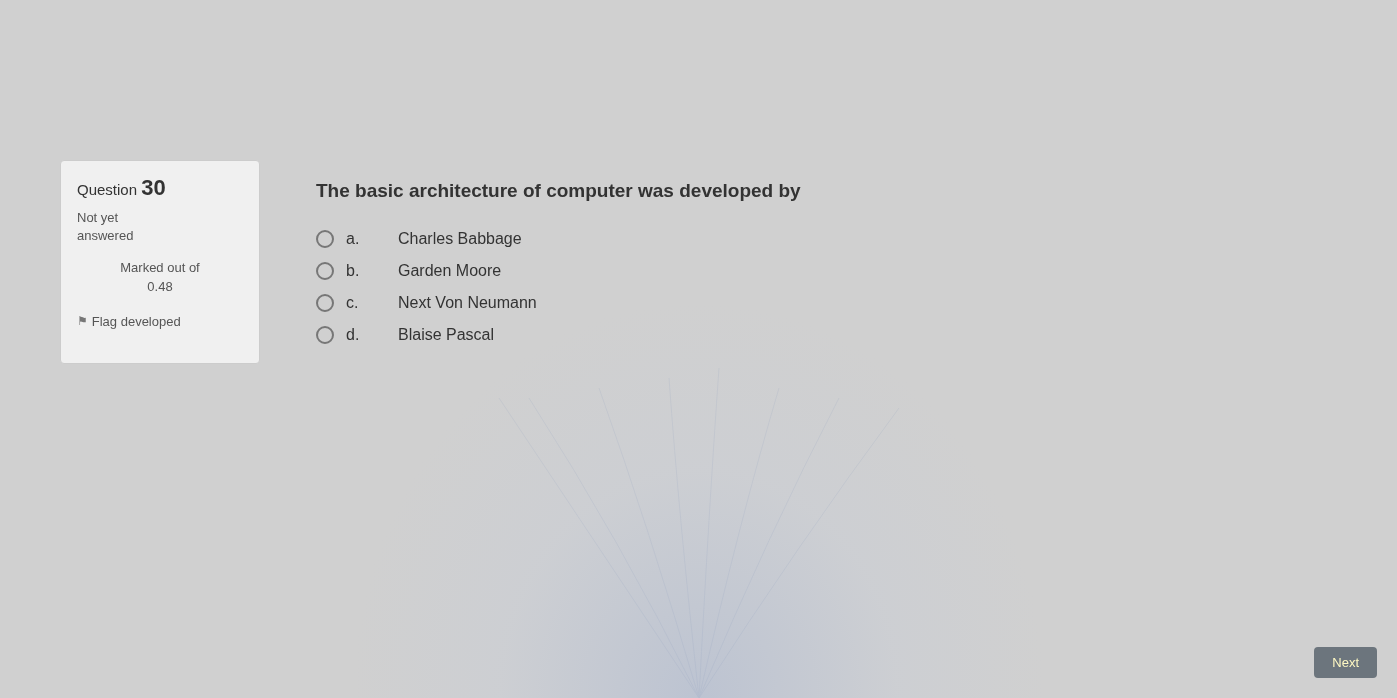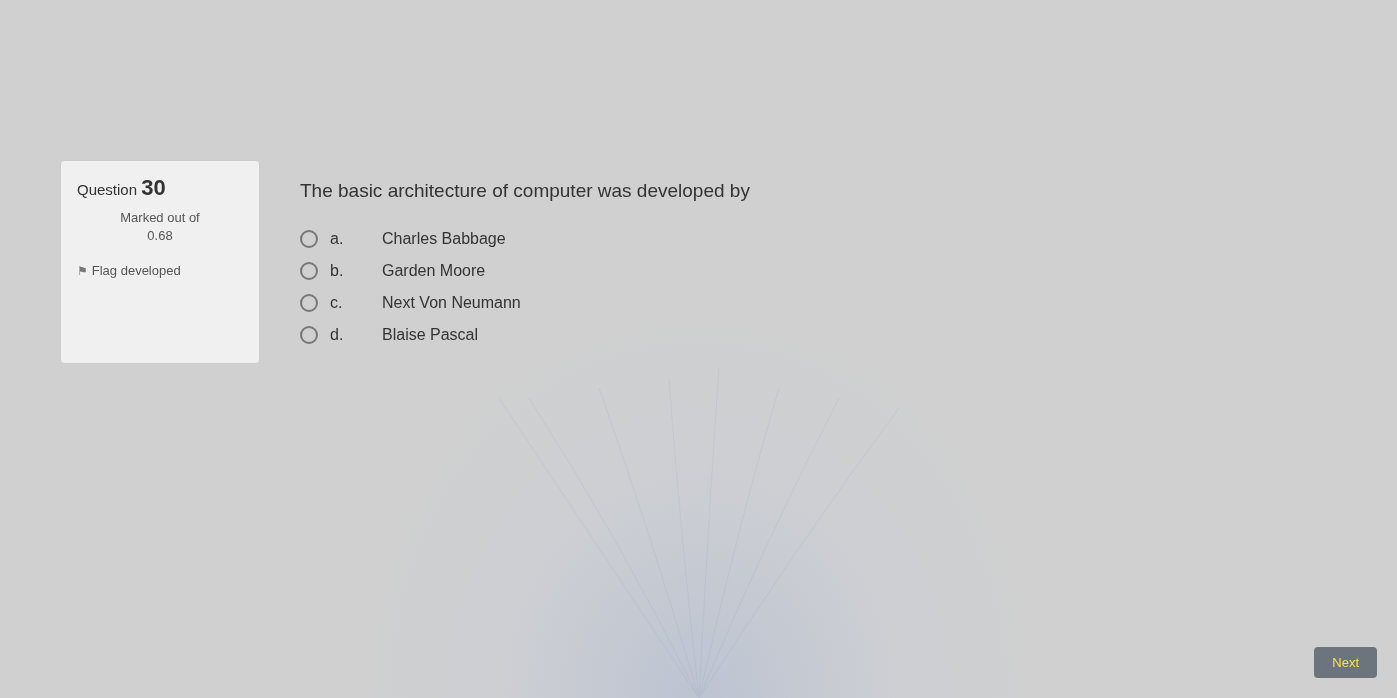--- a/index.html
+++ b/index.html
@@ -41,21 +41,21 @@
       opacity: 0.3;
     }
 
     .main-content {
       position: absolute;
       top: 160px;
       left: 60px;
       right: 60px;
       display: flex;
       flex-direction: row;
-      gap: 0;
+      gap: 16px;
     }
 
     
     .question-info-panel {
       width: 200px;
       min-height: 200px;
       background: #f0f0f0;
       border: 1px solid #ccc;
       border-radius: 4px;
       padding: 14px 16px;
@@ -105,21 +105,21 @@
     
     .question-content {
       flex: 1;
       padding: 20px 40px;
     }
 
     .question-text {
       font-size: 19px;
       color: #333;
       margin-bottom: 28px;
-      font-weight: normal;
+      font-weight: bold;
     }
 
     .options-list {
       display: flex;
       flex-direction: column;
       gap: 14px;
     }
 
     .option-item {
       display: flex;
@@ -158,21 +158,21 @@
       color: #333;
       margin-left: 20px;
     }
 
     
     .next-button {
       position: absolute;
       bottom: 20px;
       right: 20px;
       background: #6c757d;
-      color: #fde047;
+      color: #fef9c3;
       border: none;
       border-radius: 4px;
       padding: 8px 18px;
       font-size: 13px;
       cursor: pointer;
     }
   </style>
 </head>
 <body>
 
@@ -190,22 +190,24 @@
     <path d="M250,350 Q350,195 450,60"></path>
   </g>
 </svg>
 
 <div class="main-content">
 
   <div class="question-info-panel">
     <div class="question-label">
       <span>Question </span><strong>30</strong>
     </div>
+    <div class="status-text" style="white-space: pre-line;">Not yet
+answered</div>
     <div class="marked-label">Marked out of</div>
-    <div class="marked-label">0.68</div>
+    <div class="marked-label">0.48</div>
     <div class="flag-question">
       <span class="flag-icon">⚑</span>
       <span>Flag developed</span>
     </div>
   </div>
 
   <div class="question-content">
     <div class="question-text">The basic architecture of computer was developed by</div>
 
     <div class="options-list">

